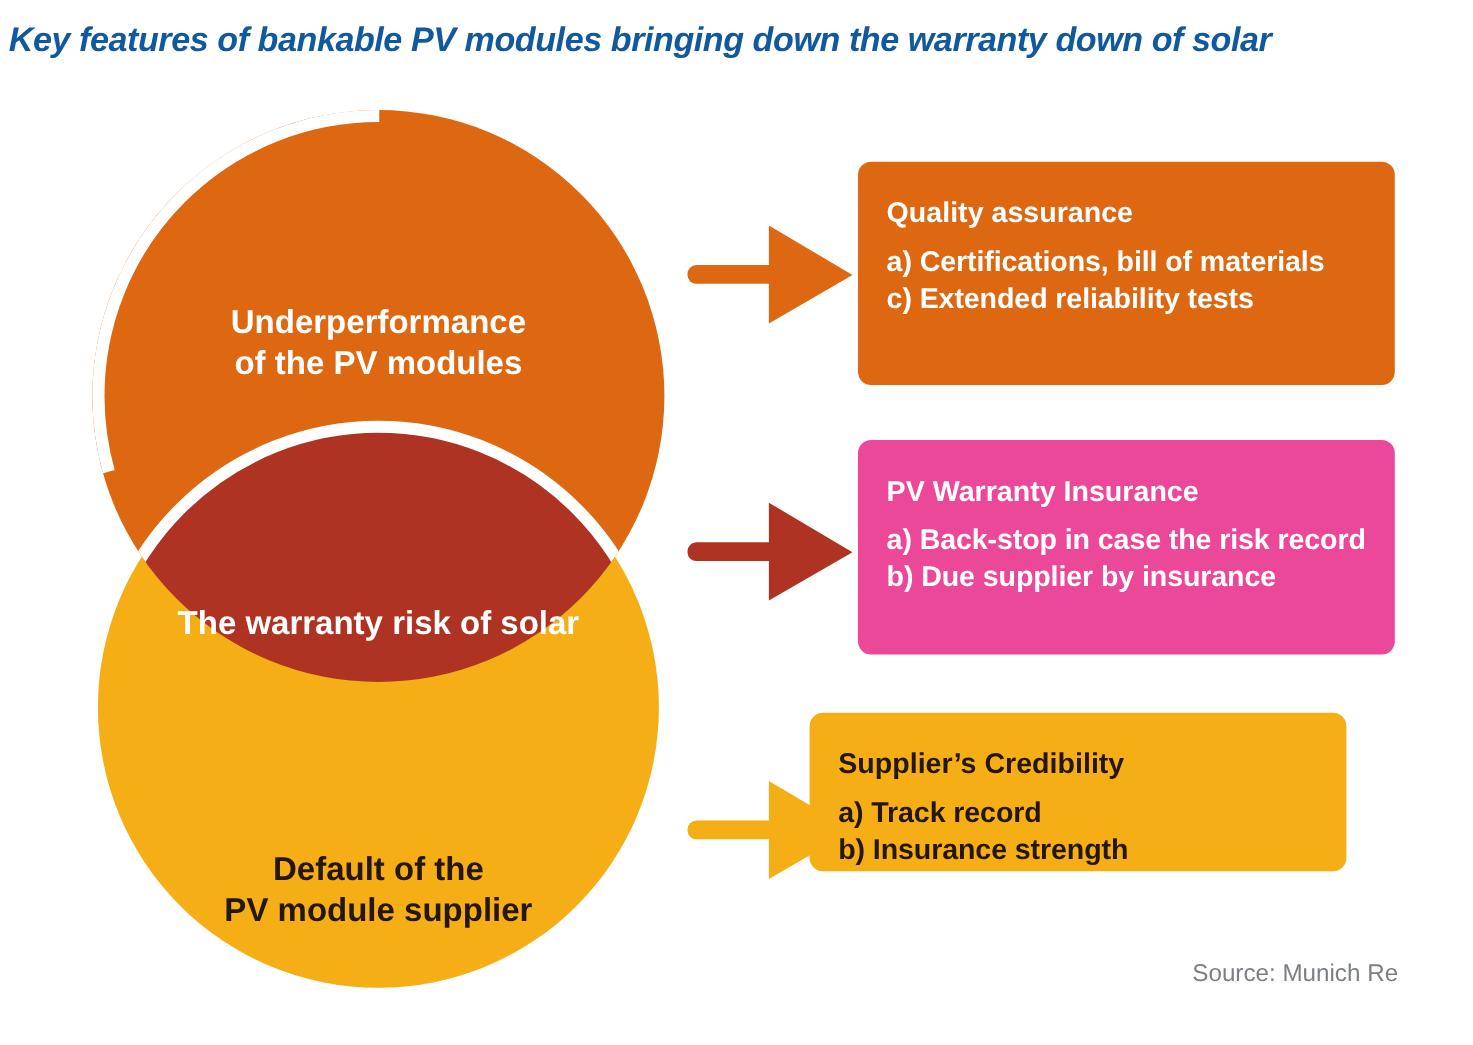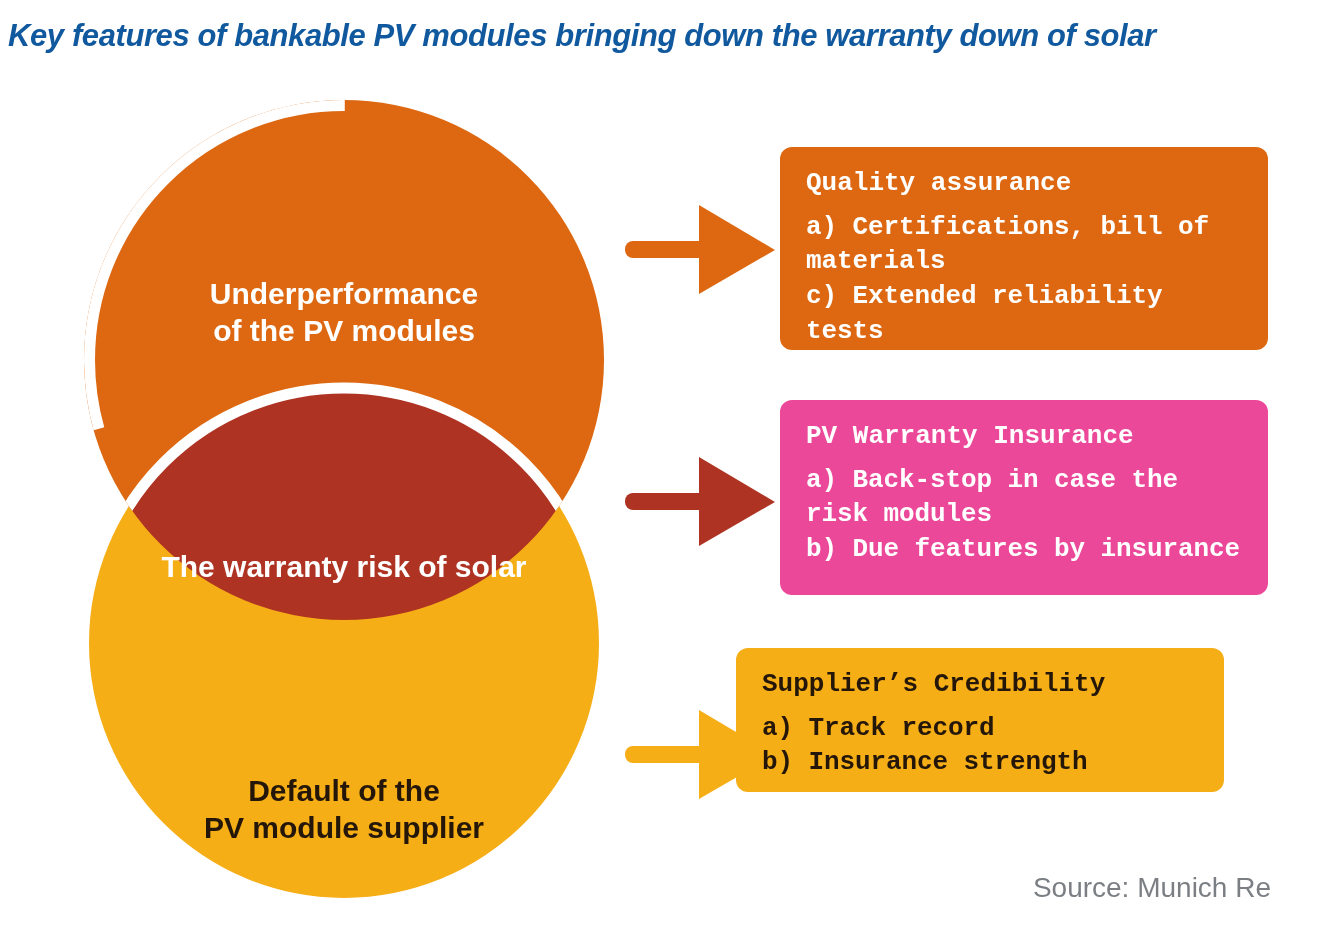--- a/index.html
+++ b/index.html
@@ -79,22 +79,22 @@
   }
   #arrow-1 { left: 620px; top: 195px; }
   #arrow-2 { left: 620px; top: 447px; }
   #arrow-3 { left: 620px; top: 700px; }
 
   
   .panel {
     position: absolute;
     border-radius: 12px;
     box-sizing: border-box;
-    padding: 20px 26px 16px 26px;
-    font-family: Liberation Mono, monospace;
+    padding: 30px 26px 16px 26px;
+    font-family: Liberation Sans, sans-serif;
   }
   #panel-1 { left: 780px; top: 147px; width: 488px; height: 203px; background: #DD6811; }
   #panel-2 { left: 780px; top: 400px; width: 488px; height: 195px; background: #ec4899; }
   #panel-3 { left: 736px; top: 648px; width: 488px; height: 144px; background: #F5AE16; }
 
   .panel-title {
     font-size: 26px;
     font-weight: bold;
     line-height: 1.3;
     margin-bottom: 9px;
@@ -107,21 +107,21 @@
   }
   .on-dark { color: #ffffff; }
   .on-light { color: #241709; }
 
   
   #source {
     position: absolute;
     right: 68px;
     top: 872px;
     font-family: "Liberation Sans", sans-serif;
-    font-size: 28px;
+    font-size: 22px;
     color: #7b7f84;
     white-space: nowrap;
   }
 </style>
 </head>
 <body>
 
 <div id="title">Key features of bankable PV modules bringing down the warranty down of solar</div>
 
 <div id="venn">
@@ -174,22 +174,22 @@
 </div>
 
 <div class="panel" id="panel-1">
   <div class="panel-title on-dark">Quality assurance</div>
   <div class="panel-item on-dark">a) Certifications, bill of materials</div>
   <div class="panel-item on-dark">c) Extended reliability tests</div>
 </div>
 
 <div class="panel" id="panel-2">
   <div class="panel-title on-dark">PV Warranty Insurance</div>
-  <div class="panel-item on-dark">a) Back-stop in case the risk modules</div>
-  <div class="panel-item on-dark">b) Due features by insurance</div>
+  <div class="panel-item on-dark">a) Back-stop in case the risk record</div>
+  <div class="panel-item on-dark">b) Due supplier by insurance</div>
 </div>
 
 <div class="panel" id="panel-3">
   <div class="panel-title on-light">Supplier’s Credibility</div>
   <div class="panel-item on-light">a) Track record</div>
   <div class="panel-item on-light">b) Insurance strength</div>
 </div>
 
 <div id="source">Source: Munich Re</div>
 

